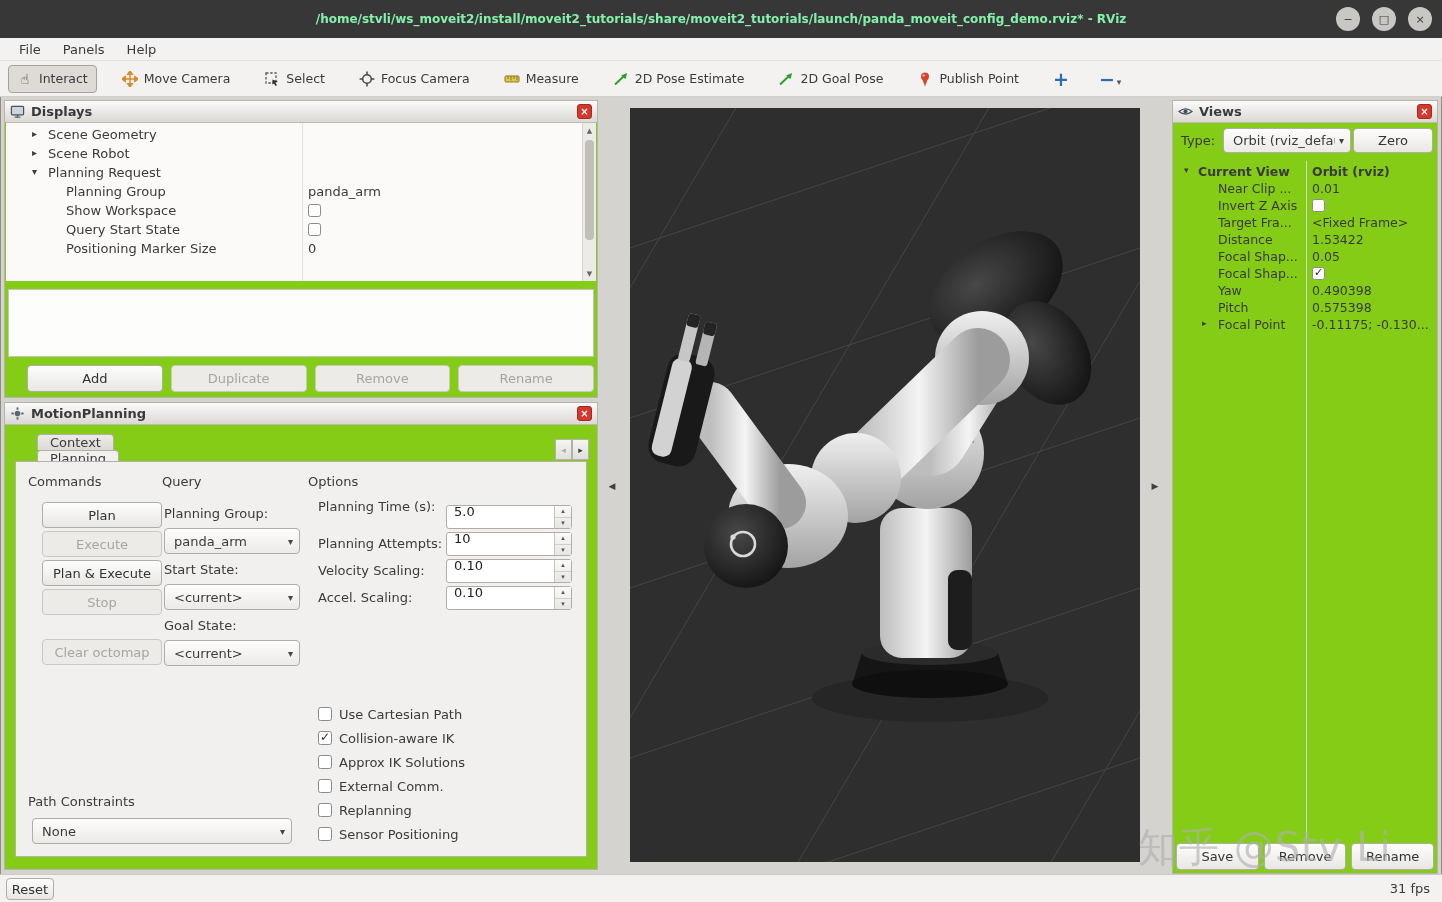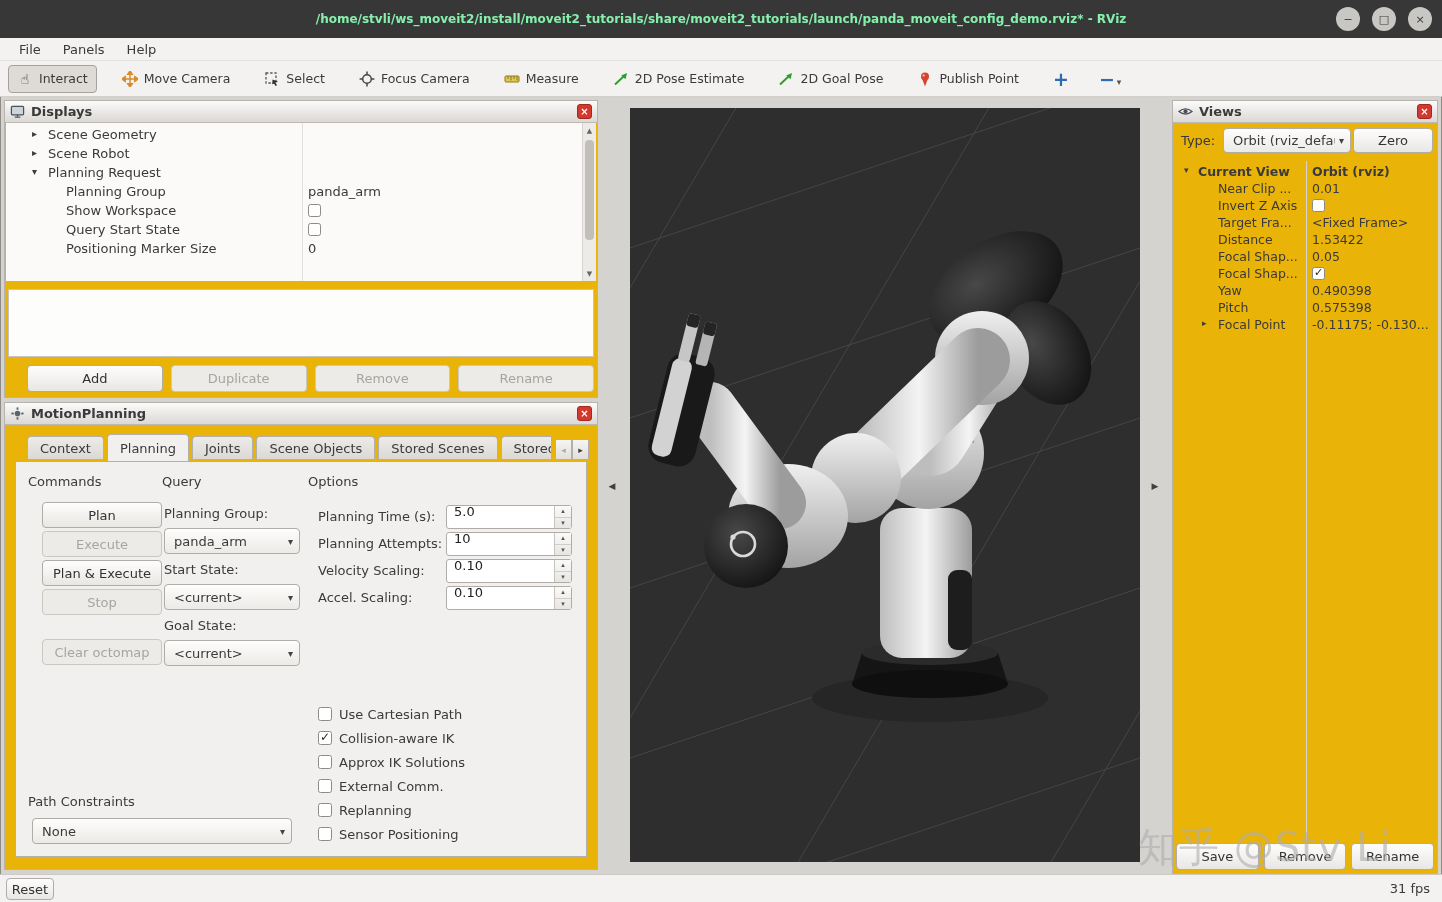--- a/index.html
+++ b/index.html
@@ -22,21 +22,21 @@
   .tool { display:flex; align-items:center; gap:6px; padding:5px 8px; border:1px solid transparent; border-radius:4px; white-space:nowrap; }
   .tool.selected { background:#dedbd7; border:1px solid #a5a19c; }
   .ticon { width:16px; height:16px; display:inline-flex; align-items:center; justify-content:center; }
   .ticon svg { width:16px; height:16px; }
   .hand-glyph { font-size:14px; color:#2e2e2e; }
   .tool-plus { color:#2d6bb4; font-size:19px; font-weight:bold; padding:0 8px; }
   .tool-minus { color:#2d6bb4; font-size:19px; font-weight:bold; padding:0 4px; display:flex; align-items:center; gap:2px; }
   .tool-minus .dd { font-size:9px; color:#555; margin-top:6px; }
 
   
-  .panel { position:absolute; background:#eab308; border:1px solid #b7b3ae; }
+  .panel { position:absolute; background:#84cc16; border:1px solid #b7b3ae; }
   .panel-header { height:22px; background:linear-gradient(#fbfbfa,#dbd8d5); border-bottom:1px solid #bdb9b4; display:flex; align-items:center; gap:6px; padding:0 5px; font-weight:bold; }
   .panel-header .ph-title { flex:1; }
   .close-box { width:15px; height:15px; background:#d4372c; border:1px solid #a32a21; border-radius:3px; color:#fff; font-size:10px; line-height:1; display:flex; align-items:center; justify-content:center; font-weight:bold; }
   .picon { width:15px; height:15px; display:inline-flex; }
   .picon svg { width:15px; height:15px; }
 
   .btn { background:linear-gradient(#fdfdfc,#e9e7e4); border:1px solid #b0aca7; border-radius:4px; display:flex; align-items:center; justify-content:center; font-size:13px; color:#333; }
   .btn.disabled { background:#ecebe8; border-color:#cbc8c4; color:#a8a5a0; }
 
   .combo { background:linear-gradient(#fdfdfc,#eceae7); border:1px solid #b0aca7; border-radius:4px; display:flex; align-items:center; padding:0 6px 0 9px; }
@@ -65,21 +65,21 @@
   .trow .cbpos { position:absolute; left:302px; top:2px; }
   .vscroll { position:absolute; right:0; top:0; bottom:0; width:14px; background:#ecebe8; border-left:1px solid #d6d3cf; }
   .vscroll .sarr { position:absolute; left:0; width:13px; height:13px; font-size:7px; color:#666; display:flex; align-items:center; justify-content:center; }
   .vscroll .thumb { position:absolute; left:2px; width:9px; border-radius:4px; background:#c2bfba; }
   .descbox { position:absolute; left:3px; right:3px; top:188px; height:68px; background:#fdfdfc; border:1px solid #c7c4bf; }
   .dbtns { position:absolute; left:3px; right:3px; top:264px; height:27px; display:flex; gap:8px;margin-left:19px; }
   .dbtns .btn { flex:1; }
 
   
   #motionplanning { left:4px; top:402px; width:594px; height:468px; }
-  .tabbar { position:absolute; left:22px; top:31px; right:46px; height:27px; display:flex; align-items:center; overflow:hidden; }
+  .tabbar { position:absolute; left:32px; top:31px; right:46px; height:27px; display:flex; align-items:flex-start; overflow:hidden;flex-direction:column; }
   .tab { height:23px; padding:0 12px; margin-right:3px; display:flex; align-items:center; white-space:nowrap; background:linear-gradient(#ecebe8,#dcd9d5); border:1px solid #b3afaa; border-bottom:none; border-radius:4px 4px 0 0; }
   .tab.active { height:28px; background:#f1f0ee; margin-bottom:-1px; z-index:3; position:relative; }
   .tabscroll { position:absolute; right:8px; top:36px; display:flex; }
   .tabscroll span { width:17px; height:21px; border:1px solid #b3afaa; background:linear-gradient(#f6f5f3,#e2dfdb); display:flex; align-items:center; justify-content:center; font-size:9px; }
   .tabscroll span.dim { color:#b0ada8; }
   .pane { position:absolute; left:10px; right:10px; top:58px; bottom:12px; border:1px solid #b3afaa; background:#f1f0ee; z-index:2; }
   .heading { position:absolute; white-space:nowrap; }
   .cmdcol .btn { position:absolute; left:26px; width:120px; height:26px; }
   .qcol .combo { position:absolute; left:148px; width:136px; height:26px; }
   .qlabel { position:absolute; left:148px; white-space:nowrap; }
@@ -350,21 +350,21 @@
         </div>
         <div class="qlabel" style="top:156px">Goal State:</div>
         <div class="combo" style="top:178px">
           <span class="ct">&lt;current&gt;</span>
           <span class="ca">▾</span>
         </div>
       </div>
 
       <div class="heading" style="left:292px; top:12px">Options</div>
       <div>
-        <div class="olabel" style="top:47px">Planning Time (s):</div>
+        <div class="olabel" style="top:37px">Planning Time (s):</div>
         <div class="spin ospin" style="top:43px">
           <input value="5.0" style="">
           <div class="sbtns">
               <span>▴</span>
               <span>▾</span>
             </div>
         </div>
         <div class="olabel" style="top:74px">Planning Attempts:</div>
         <div class="spin ospin" style="top:70px">
           <input value="10" style="">

